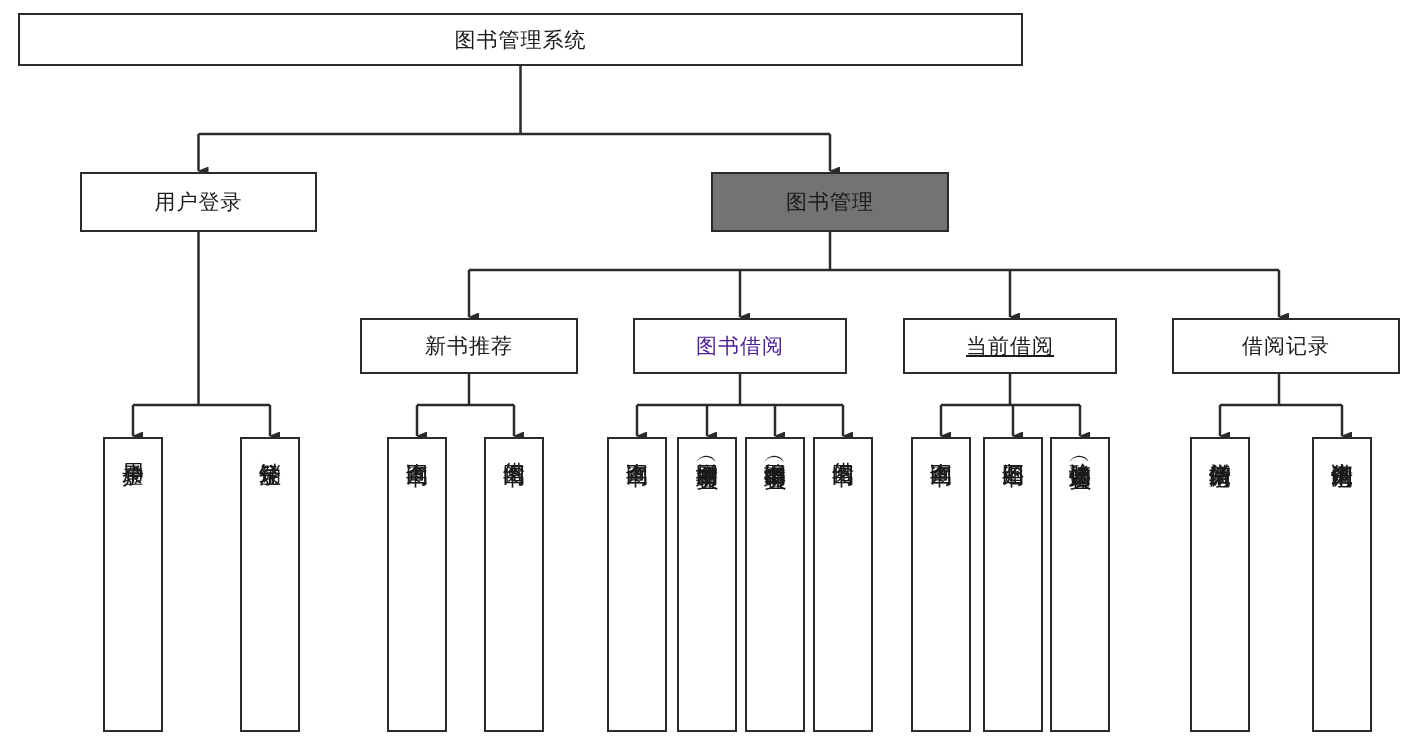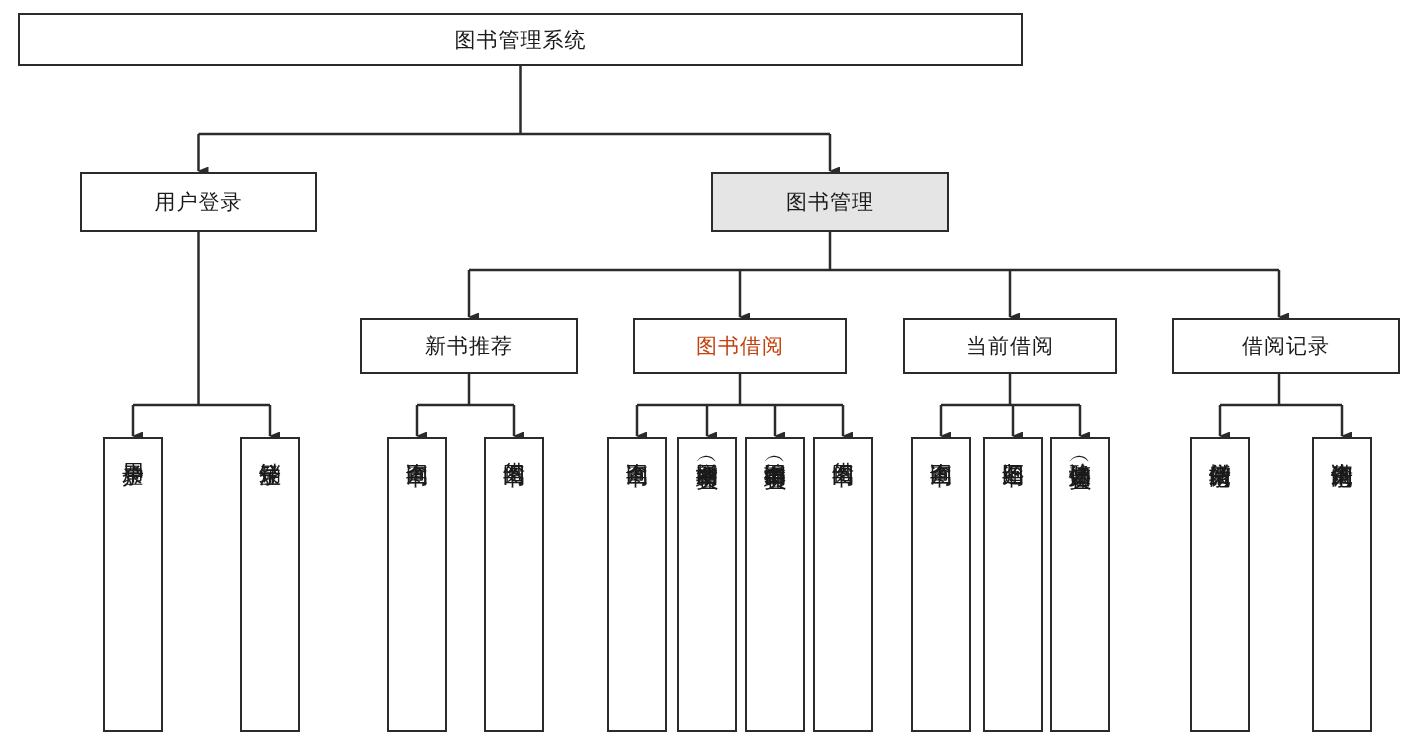--- a/index.html
+++ b/index.html
@@ -110,30 +110,30 @@
       </g>
   </svg>
 
   <div id="nodes-layer">
       <div class="node horizontal" style="left: 18px; top: 13px; width: 1005px; height: 53px; border-color: rgb(43, 43, 43); background: rgb(255, 255, 255); color: rgb(26, 26, 26);">
         <span class="node-label">图书管理系统</span>
       </div>
       <div class="node horizontal" style="left: 80px; top: 172px; width: 237px; height: 60px; border-color: rgb(43, 43, 43); background: rgb(255, 255, 255); color: rgb(26, 26, 26);">
         <span class="node-label">用户登录</span>
       </div>
-      <div class="node horizontal" style="left: 711px; top: 172px; width: 238px; height: 60px; border-color: rgb(43, 43, 43); background: #e5e5e5; color: rgb(26, 26, 26);">
+      <div class="node horizontal" style="left: 711px; top: 172px; width: 238px; height: 60px; border-color: rgb(43, 43, 43); background: #737373; color: rgb(26, 26, 26);">
         <span class="node-label">图书管理</span>
       </div>
       <div class="node horizontal" style="left: 360px; top: 318px; width: 218px; height: 56px; border-color: rgb(43, 43, 43); background: rgb(255, 255, 255); color: rgb(26, 26, 26); text-align: center;">
         <span class="node-label">新书推荐</span>
       </div>
-      <div class="node horizontal" style="left: 633px; top: 318px; width: 214px; height: 56px; border-color: rgb(43, 43, 43); background: rgb(255, 255, 255); color: #c2410c;">
+      <div class="node horizontal" style="left: 633px; top: 318px; width: 214px; height: 56px; border-color: rgb(43, 43, 43); background: rgb(255, 255, 255); color: #4c1d95;">
         <span class="node-label">图书借阅</span>
       </div>
-      <div class="node horizontal" style="left: 903px; top: 318px; width: 214px; height: 56px; border-color: rgb(43, 43, 43); background: rgb(255, 255, 255); color: rgb(26, 26, 26);">
+      <div class="node horizontal" style="left: 903px; top: 318px; width: 214px; height: 56px; border-color: rgb(43, 43, 43); background: rgb(255, 255, 255); color: rgb(26, 26, 26); text-decoration: underline;">
         <span class="node-label">当前借阅</span>
       </div>
       <div class="node horizontal" style="left: 1172px; top: 318px; width: 228px; height: 56px; border-color: rgb(43, 43, 43); background: rgb(255, 255, 255); color: rgb(26, 26, 26);">
         <span class="node-label">借阅记录</span>
       </div>
       <div class="node vertical" style="left: 103px; top: 437px; width: 60px; height: 295px; border-color: rgb(43, 43, 43); background: rgb(255, 255, 255); color: rgb(26, 26, 26);">
         <span class="vlabel node-label">用户登录</span>
       </div>
       <div class="node vertical" style="left: 240px; top: 437px; width: 60px; height: 295px; border-color: rgb(43, 43, 43); background: rgb(255, 255, 255); color: rgb(26, 26, 26);">
         <span class="vlabel node-label">注销登录</span>

